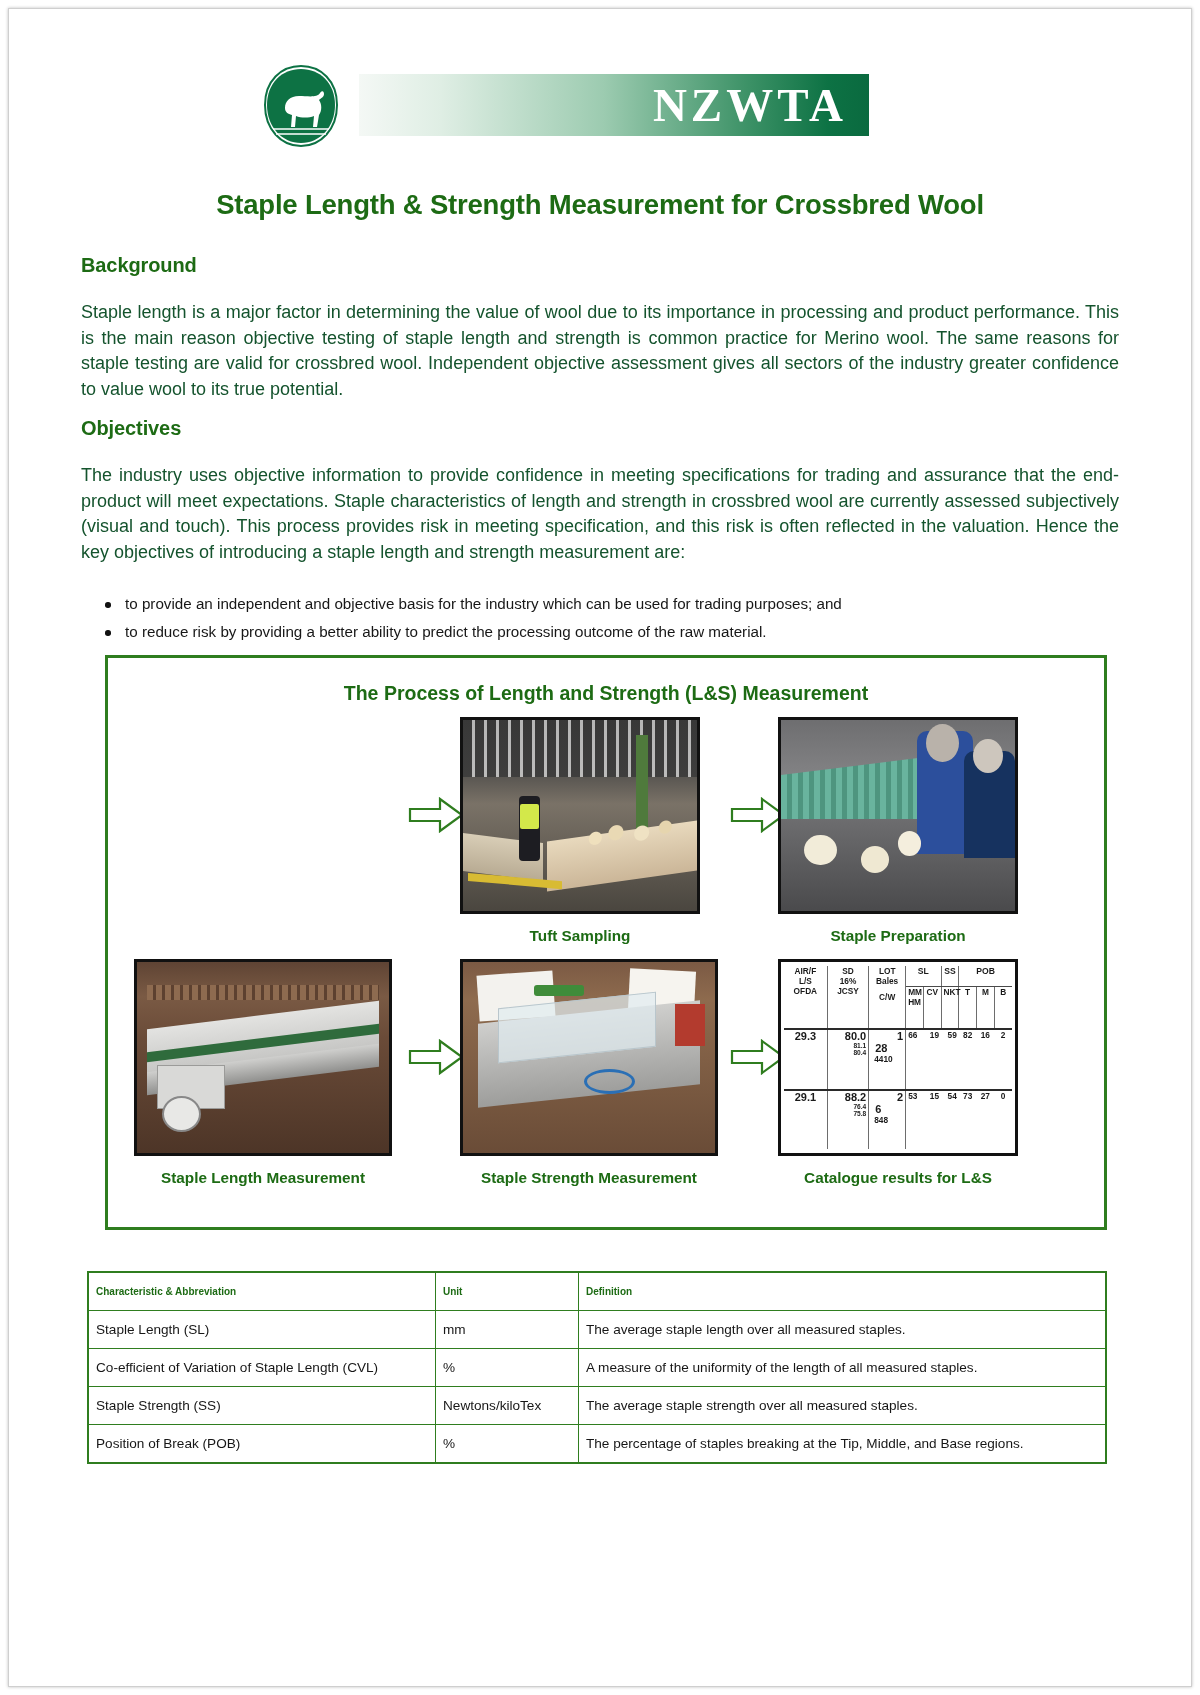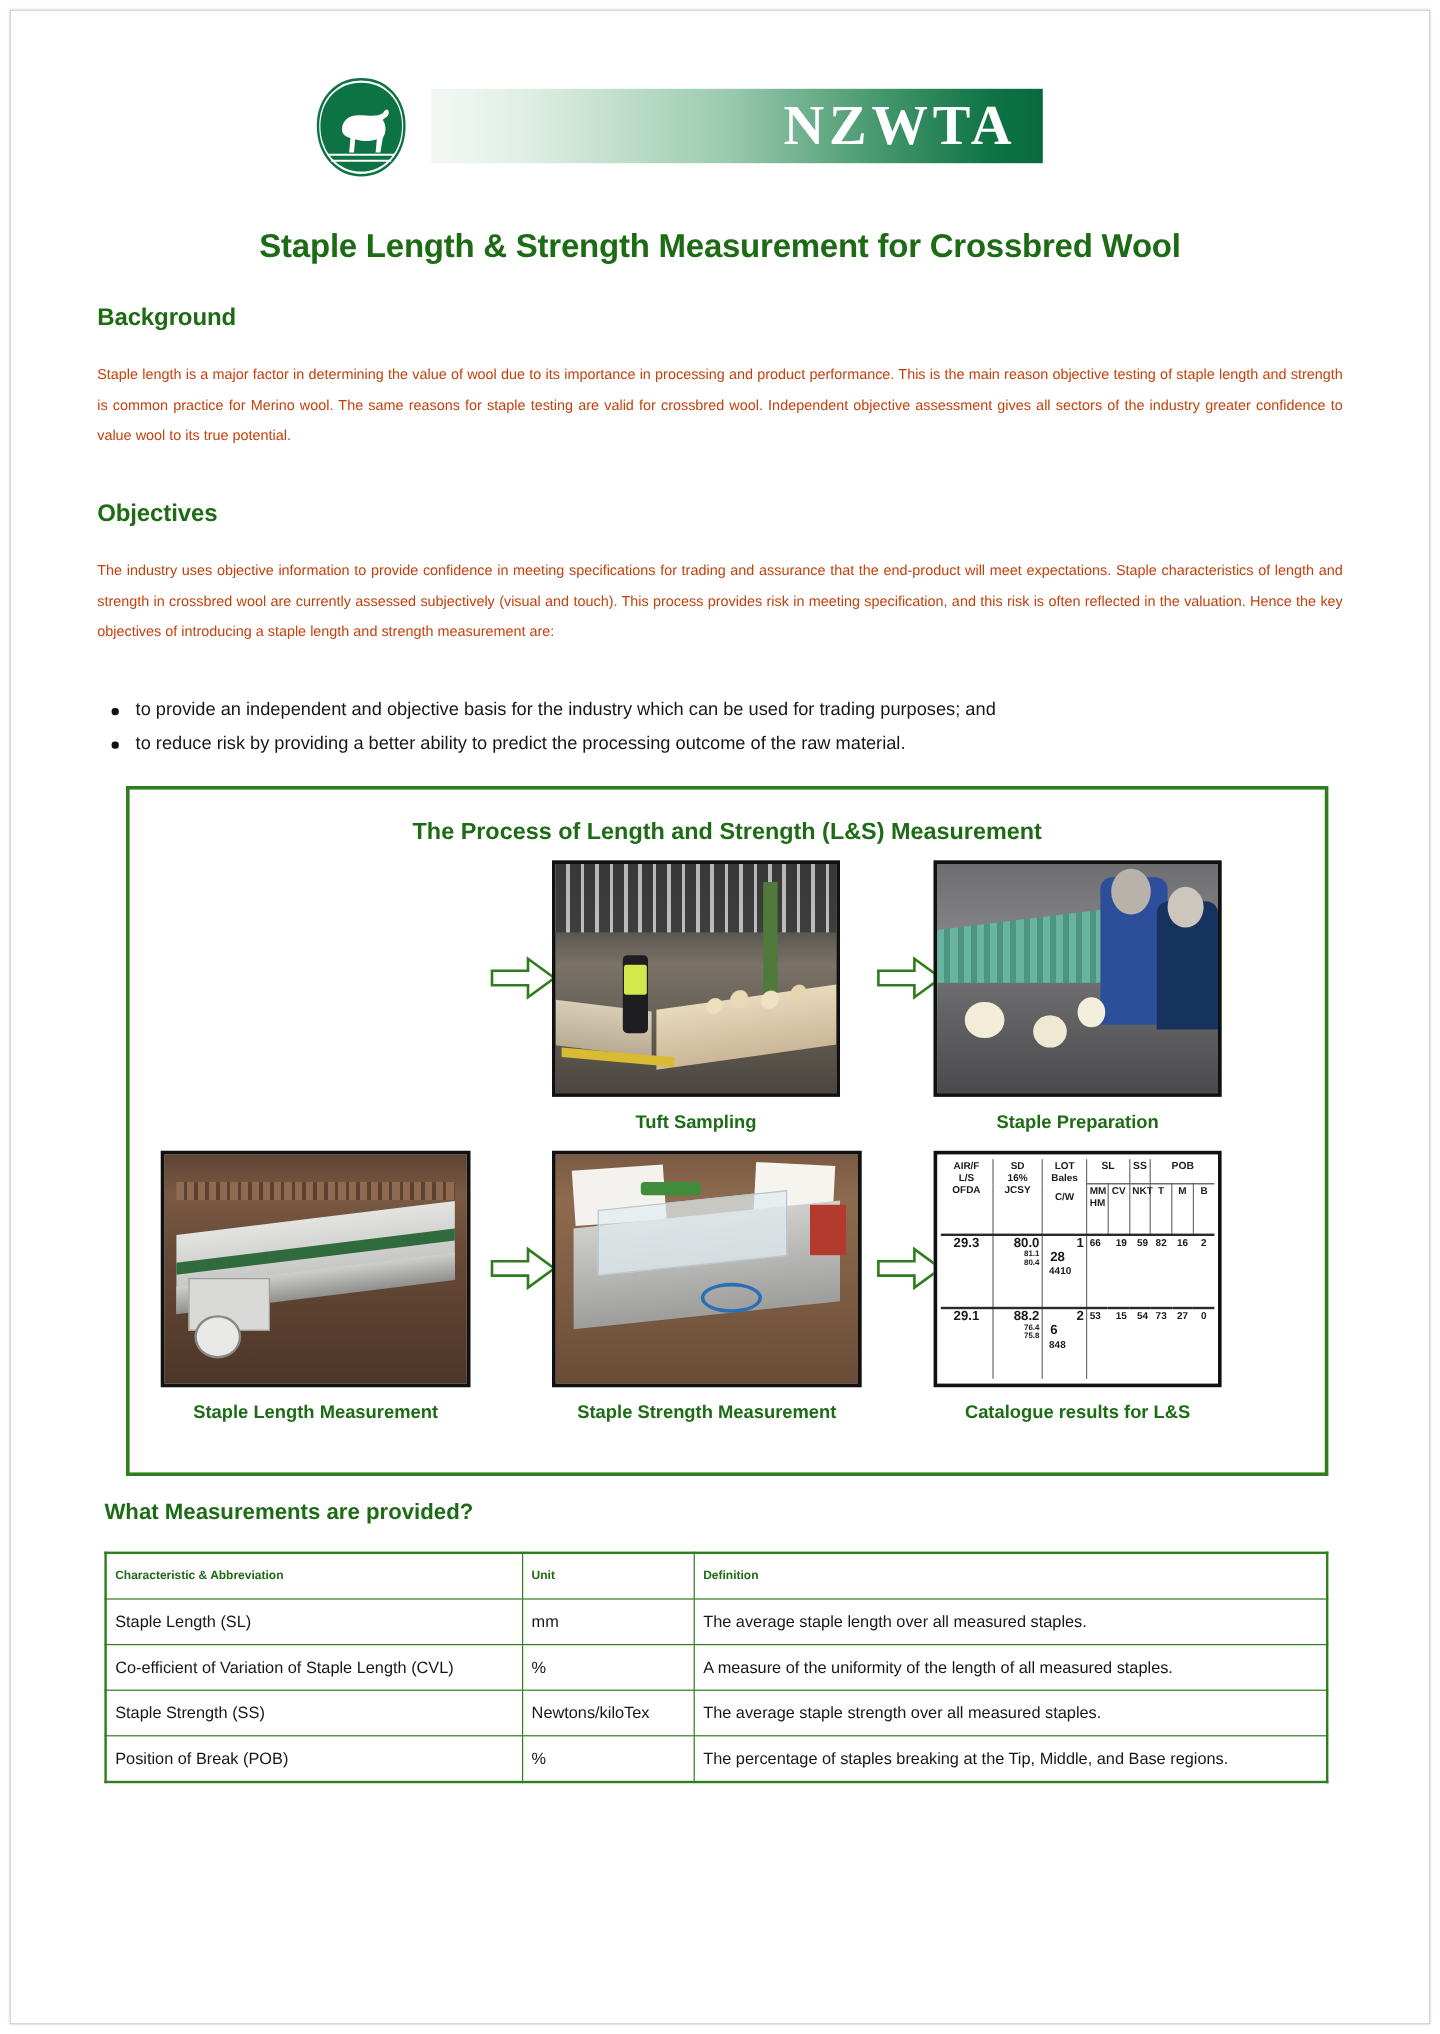--- a/index.html
+++ b/index.html
@@ -57,27 +57,27 @@
   }
   h2.section{
     color:#1d6b14;
     font-size:20px;
     font-weight:700;
     margin:0;
     letter-spacing:-.1px;
   }
   p.body{
     margin:0;
-    font-size:12px;
+    font-size:18px;
     line-height:25.5px;
-    color:#c2410c;
+    color:#14532d;
     text-align:justify;
   }
   ul.bullets{
-    margin:4px;padding:0;list-style:none;
+    margin:16px;padding:0;list-style:none;
   }
   ul.bullets li{
     position:relative;
     font-size:15.2px;
     line-height:28px;
     color:#171717;
     padding-left:28px;
   }
   ul.bullets li:before{
     content:"";
@@ -520,21 +520,20 @@
                 </tr>
               </tbody>
                 </table>
             </div>
             <div class="caption">Catalogue results for L&amp;S</div>
           </div>
         </div>
       </div>
 
       <div class="blk-meas">
-        <div class="meas-title">What Measurements are provided?</div>
 
         <table class="meas">
           <thead>
             <tr>
               <th class="c1">Characteristic &amp; Abbreviation</th>
               <th class="c2">Unit</th>
               <th>Definition</th>
             </tr>
           </thead>
           <tbody>

